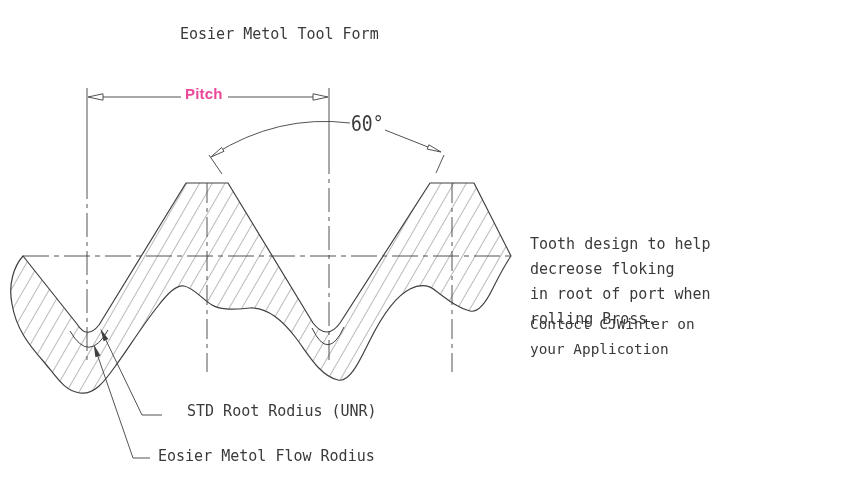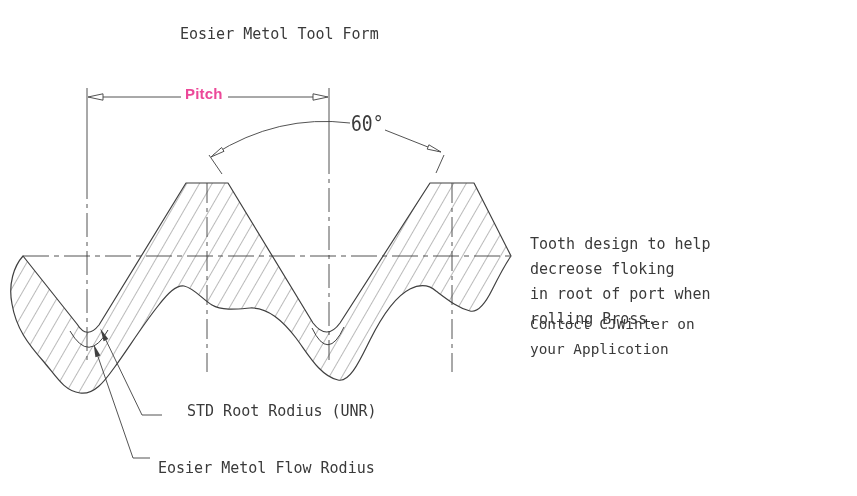--- a/index.html
+++ b/index.html
@@ -22,21 +22,21 @@
     font-family:"Liberation Sans", sans-serif;font-weight:bold;color:#ec4899;
     letter-spacing:0.2px;
   }
   .angle{
     left:351px;top:112px;font-size:22px;line-height:24px;
     transform:scaleX(0.82);transform-origin:left top;
   }
   .note{left:530px;top:232px;font-size:15px;line-height:25px;}
   .contact{left:530px;top:312px;font-size:14.4px;line-height:25px;}
   .callout-std{left:172px;top:401px;font-size:15px;line-height:20px;margin-left:15px;}
-  .callout-flow{left:158px;top:446px;font-size:15px;line-height:20px;margin-top:12px;}
+  .callout-flow{left:158px;top:446px;font-size:15px;line-height:20px;}
 </style>
 </head>
 <body style="--text: #3a3a3a; background: rgb(255, 255, 255);">
 
 <div class="canvas">
 
   <svg width="857" height="496" viewBox="0 0 857 496">
     <defs>
       <pattern id="hatch" width="12.7" height="11" patternUnits="userSpaceOnUse" patternTransform="rotate(-60)">
         <line x1="0" y1="0" x2="12.7" y2="0" stroke="#4a4a4a" stroke-width="0.75"></line>

